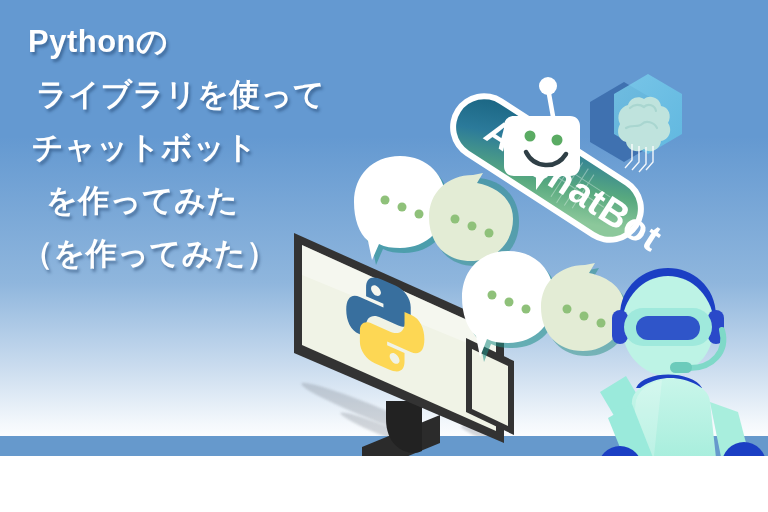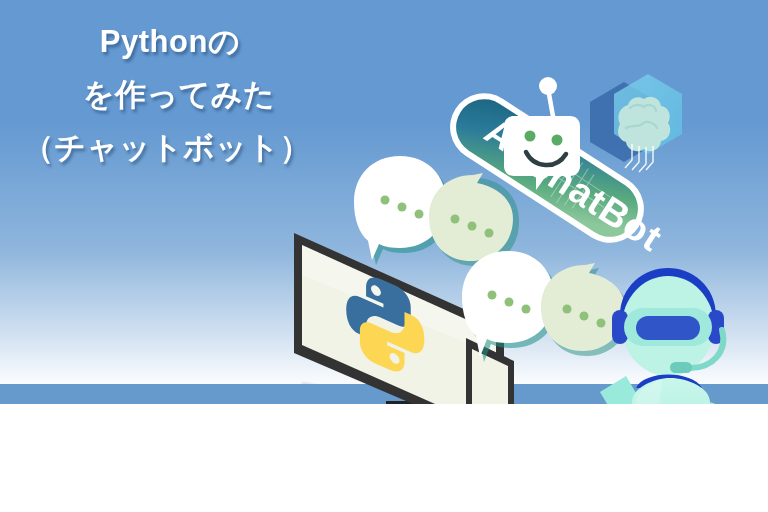--- a/index.html
+++ b/index.html
@@ -1,23 +1,22 @@
 <!DOCTYPE html>
 <html><head>
 <meta charset="utf-8">
 <style>
   html,body{margin:0;padding:0;}
   body{
     width:768px;height:512px;overflow:hidden;
     font-family:"Liberation Sans","DejaVu Sans",sans-serif;
   }
   #stage{
-    position:relative;width:768px;height:404px;overflow:hidden;
+    position:relative;width:768px;height:456px;overflow:hidden;
     background:linear-gradient(180deg,#6499d1 0%,#6499d1 30%,#8fb6dd 62%,#cfdff0 82%,#f4f8fc 93%,#ffffff 97%,#ffffff 100%);
-    text-align:center;
   }
   
   #bottom-bar{
     position:absolute;left:0;right:0;bottom:0;height:20px;background:#6699cc;
   }
 
   
   #headline{
     position:absolute;left:22px;top:26px;width:290px;
     color:#ffffff;
@@ -58,22 +57,24 @@
 
   svg{display:block;overflow:visible;}
 </style>
 </head>
 <body>
 
 <div id="stage">
 
   <div id="headline">
     <span class="ln i1">Pythonの</span>
+    <span class="ln i2">ライブラリを使って</span>
+    <span class="ln i3">チャットボット</span>
     <span class="ln i4">を作ってみた</span>
-    <span class="ln i5">（チャットボット）</span>
+    <span class="ln i5">（を作ってみた）</span>
   </div>
 
   <div class="dev-shadow" style="left:296px;top:404px;width:146px;height:14px;transform:rotate(22deg);"></div>
   <div class="dev-shadow" style="left:336px;top:430px;width:120px;height:11px;transform:rotate(22deg);"></div>
   <div class="dev-shadow" style="left:458px;top:437px;width:82px;height:9px;transform:rotate(22deg);"></div>
 
   <div id="monitor">
     <svg viewBox="0 0 230 240" width="230" height="240">
 
       <path d="M72 270 L150 238 L150 210 L72 242 Z" fill="#2b2b2b"></path>

